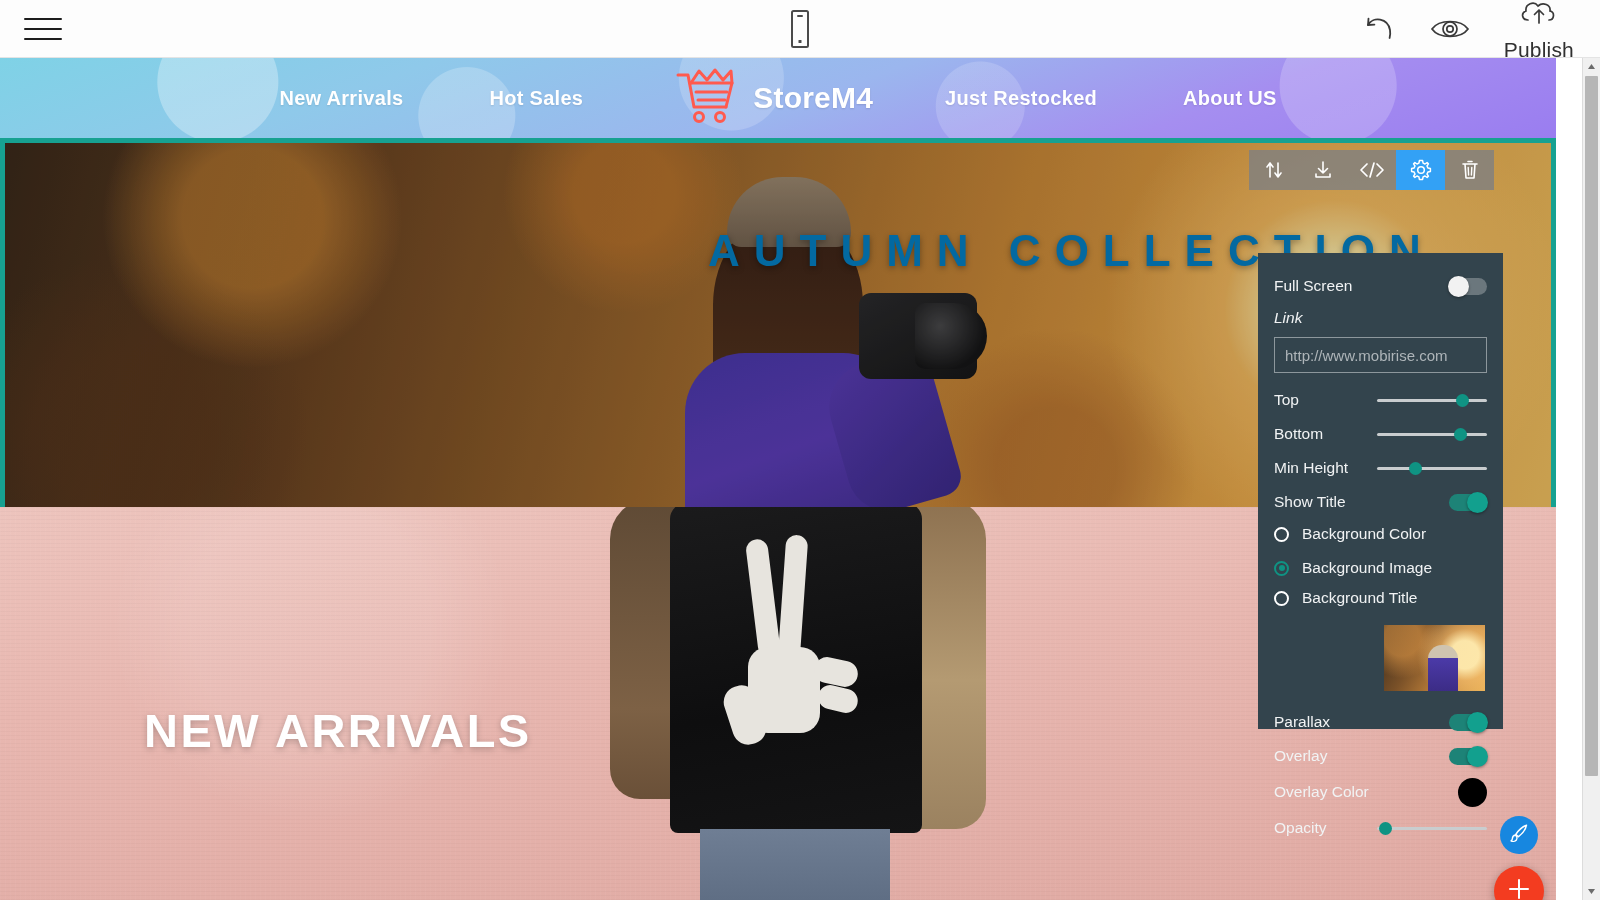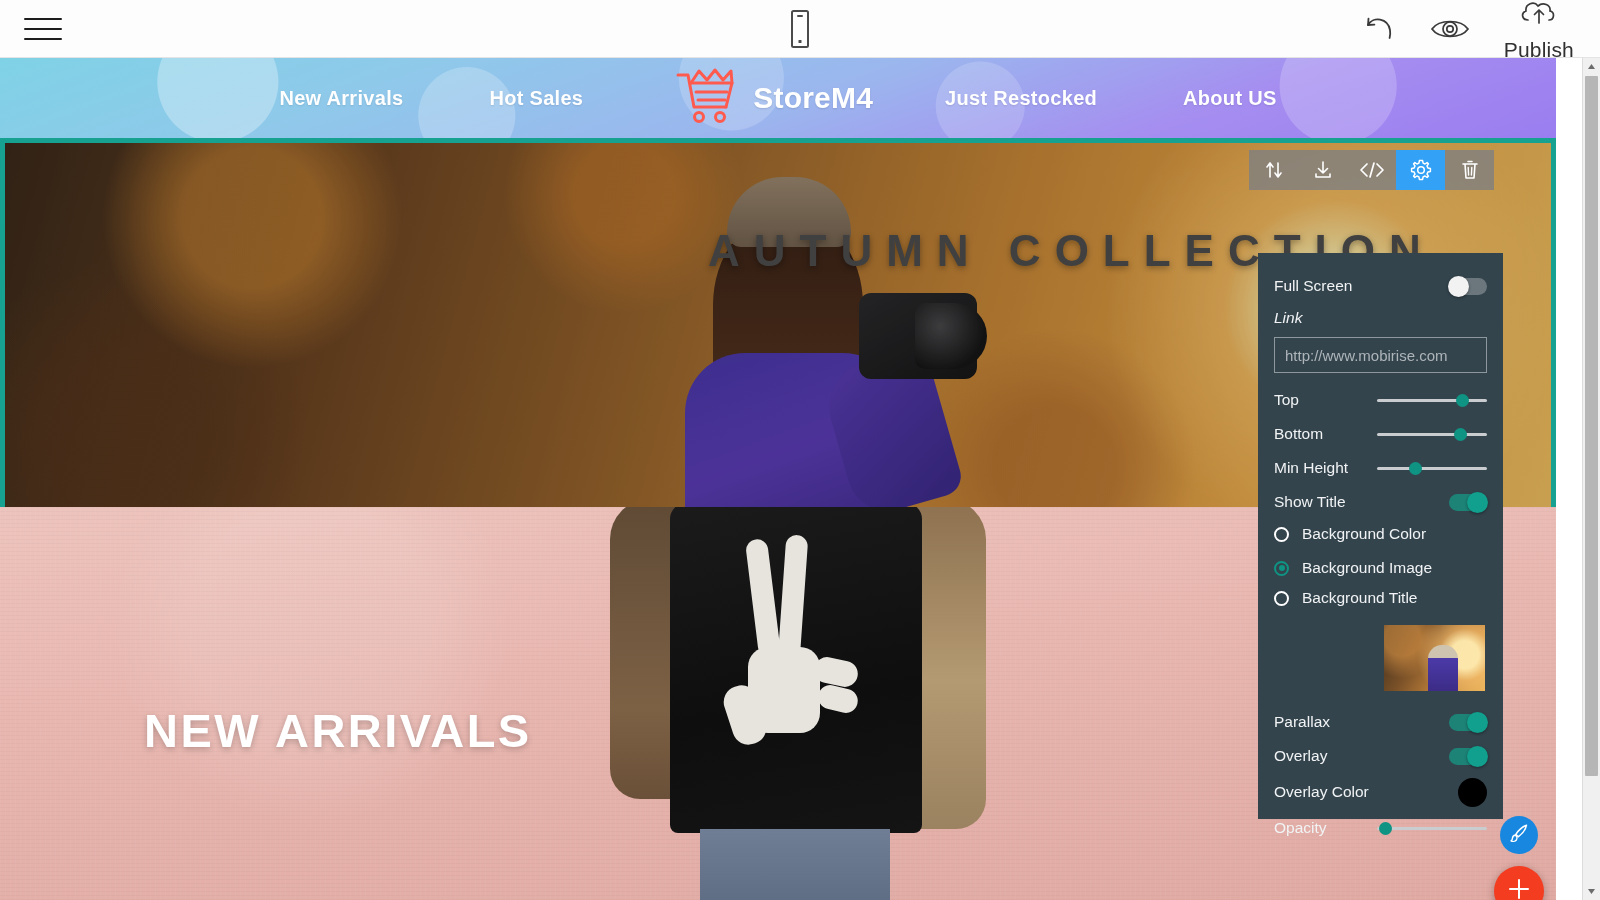--- a/index.html
+++ b/index.html
@@ -127,21 +127,21 @@
   .fig-lens {
     position: absolute; left: 292px; top: 160px; width: 72px; height: 66px;
     background: radial-gradient(circle at 35% 35%, #4a4a4c, #171718 70%);
     border-radius: 10px 34px 34px 10px;
   }
   #hero-overlay {
     position: absolute; inset: 0; background: rgba(0,0,0,.18);
   }
   #hero-title {
     position: absolute; top: 168px; left: 708px;
-    color: #404040; font-size: 44px; font-weight: bold;
+    color: #0369a1; font-size: 44px; font-weight: bold;
     letter-spacing: 14px; white-space: nowrap;
     text-shadow: 0 2px 6px rgba(0,0,0,.35);
   }
 
   
   #block-toolbar {
     position: absolute; top: 92px; left: 1249px;
     height: 40px; display: flex; z-index: 30;
     background: rgba(128,128,128,.82);
   }
@@ -198,21 +198,21 @@
   #arrivals-title {
     position: absolute; left: 144px; top: 645px;
     color: #ffffff; font-size: 47px; font-weight: bold;
     letter-spacing: 2.5px; z-index: 5;
     text-shadow: 0 2px 6px rgba(0,0,0,.22);
   }
 
   
   #settings-panel {
     position: absolute; top: 195px; left: 1258px;
-    width: 245px; height: 566px;
+    width: 245px; height: 476px;
     background: #33444d;
     z-index: 50;
     padding: 16px 0 0 0;
     font-size: 15px;
   }
   .srow {
     display: flex; align-items: center; justify-content: space-between;
     padding: 0 16px; height: 34px;
   }
   .slabel { color: #f1f3f4; font-size: 15.5px; white-space: nowrap; }

